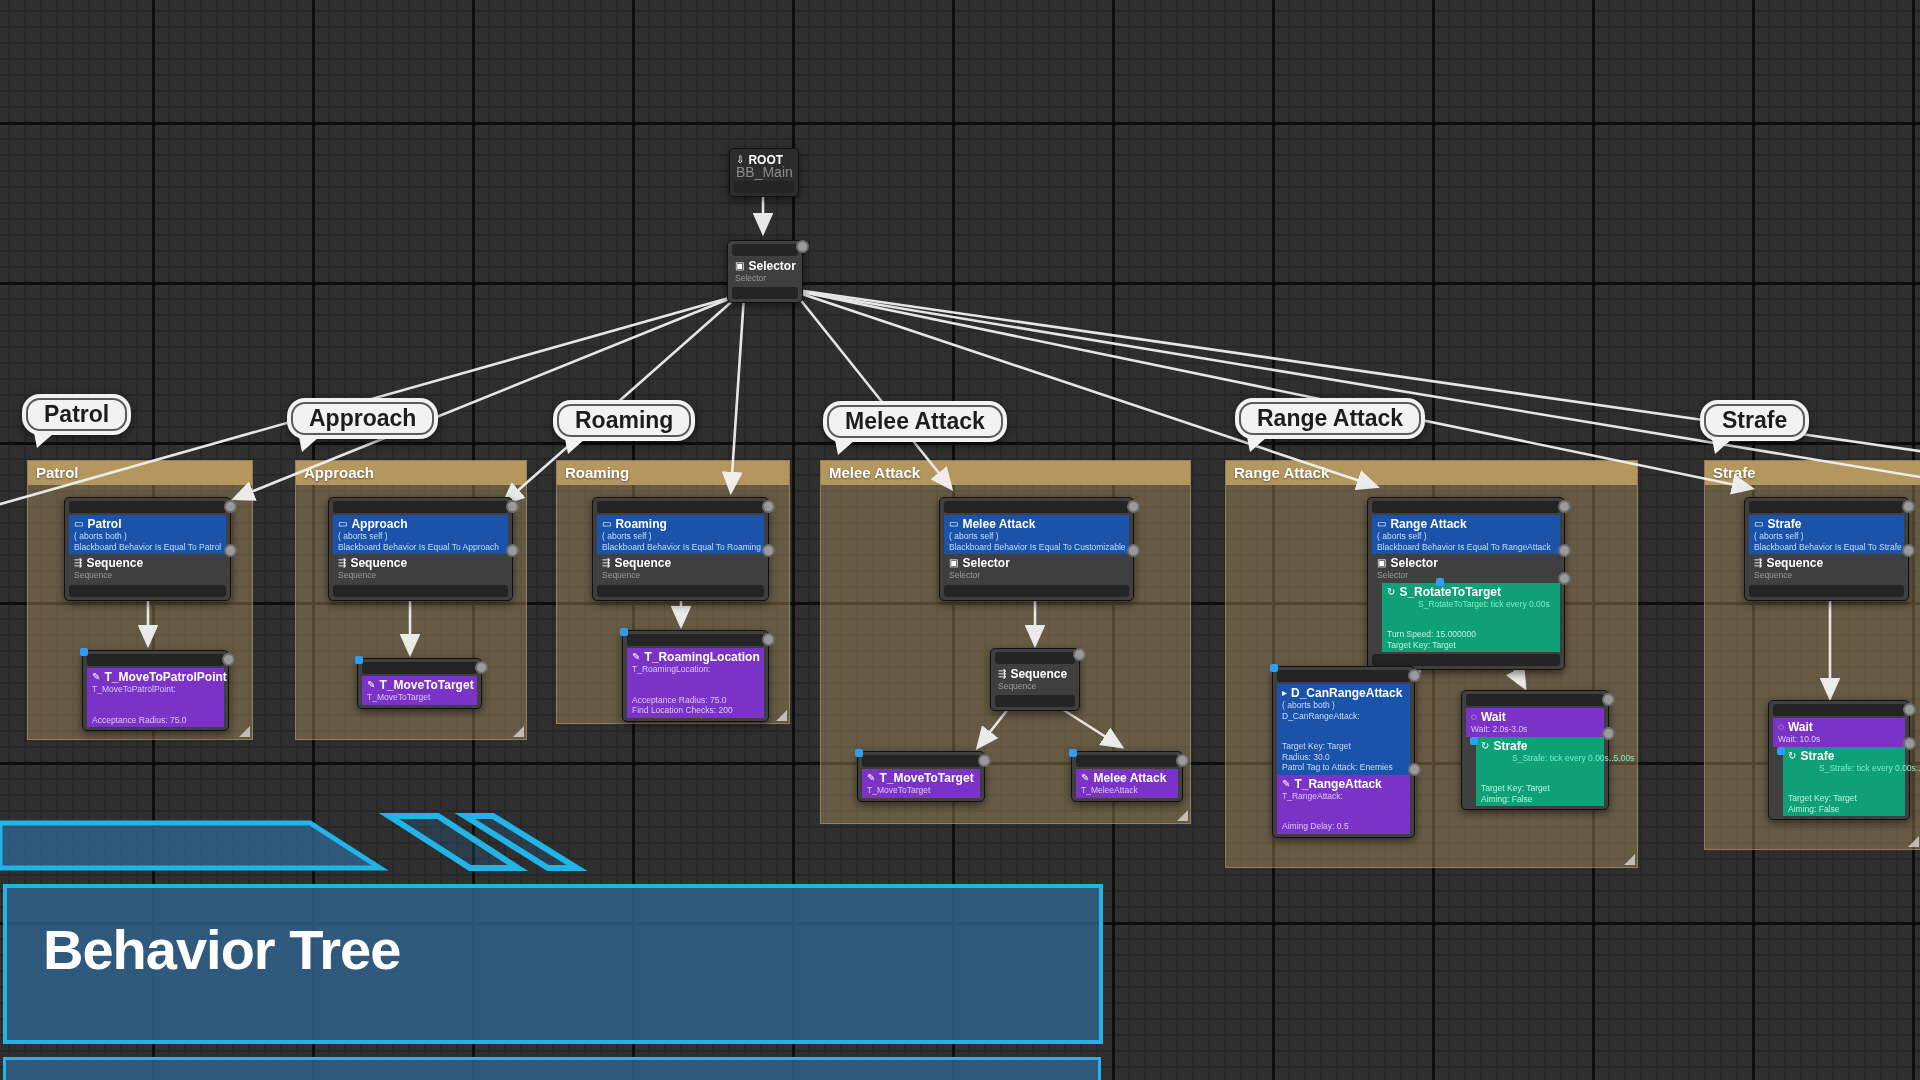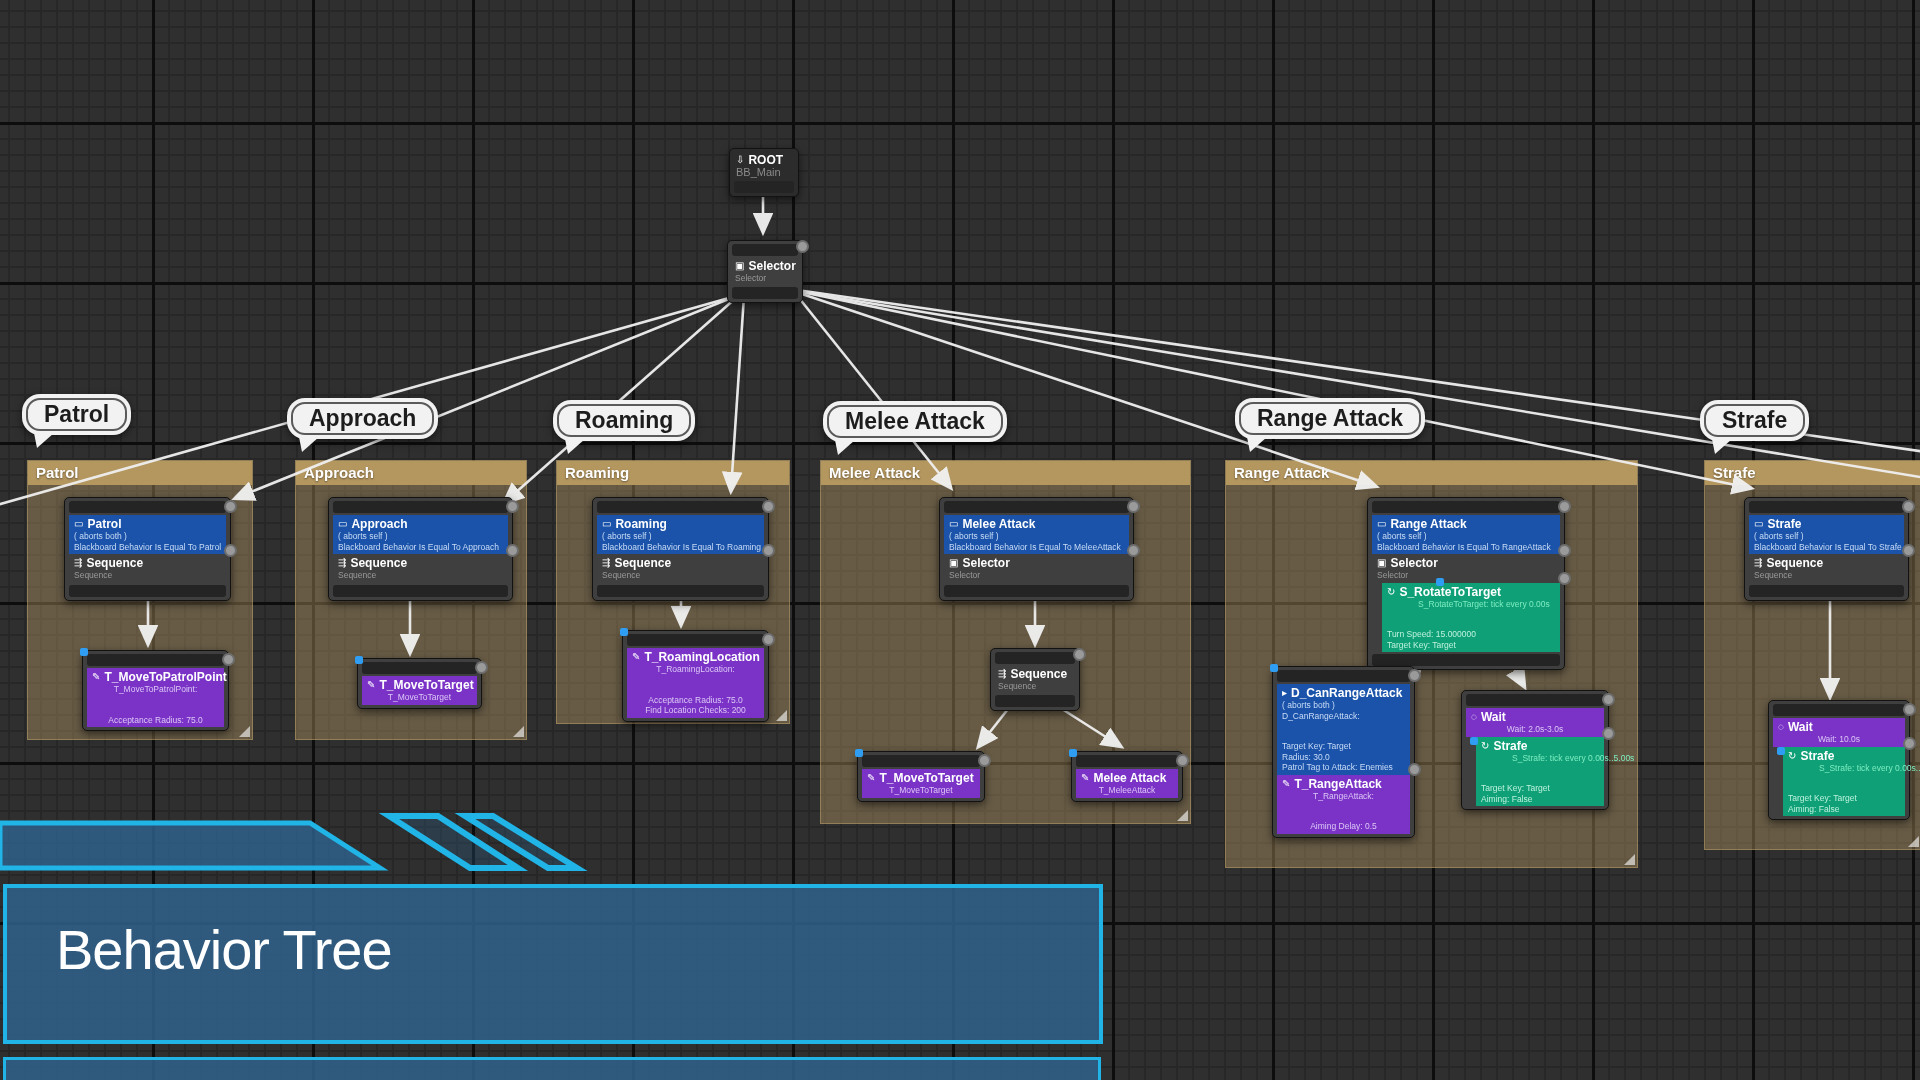--- a/index.html
+++ b/index.html
@@ -36,36 +36,36 @@
   .strip.t{margin-bottom:2px;}
   .sec{padding:2px 5px;}
   .sec .tt{font-weight:bold;font-size:12px;display:flex;gap:4px;align-items:center;white-space:nowrap;line-height:14px;}
   .sec .ss{font-size:8.5px;line-height:10.5px;white-space:nowrap;}
   .sec .gap{margin-top:20px;}
   .sec-blue{background:#1a53a9;}
   .sec-blue .ss{color:#c9dcf7;}
   .sec-gray{background:#3f3f3f;}
   .sec-gray .ss{color:#9a9a9a;}
   .sec-purple{background:#7a33c6;}
-  .sec-purple .ss{color:#ddc8f7;text-align:center;}
+  .sec-purple .ss{color:#ddc8f7;}
   .sec-green{background:#10a078;}
   .sec-green .ss{color:#bdf2dc;}
   .sec-green .tick{color:#7eeec0;margin-left:31px;}
   .ic{font-size:10px;line-height:10px;font-weight:normal;}
   .pin{position:absolute;width:13px;height:13px;border-radius:50%;background:#9a9a9a;
     border:2px solid #6e6e6e;box-sizing:border-box;z-index:7;}
   .bdot{position:absolute;width:8px;height:8px;background:#2f9df2;border-radius:2px;z-index:7;}
   .rootnode{background:#2c2c2c;text-align:left;}
   .rootnode .tt{font-size:12px;}
-  .rootnode .ss{color:#8b8b8b;font-size:11px;}
+  .rootnode .ss{color:#8b8b8b;font-size:14px;}
   
   .bannersvg{position:absolute;left:0;top:0;z-index:9;pointer-events:none;}
   .bbox{position:absolute;left:3px;top:884px;width:1092px;height:152px;z-index:10;
     border:4px solid #21b4e6;background:rgba(47,96,138,.87);box-sizing:content-box;}
-  .bbox h1{margin:34px 0 0 49px;font-size:56px;line-height:56px;color:#fff;letter-spacing:-1px;font-weight:normal;}
+  .bbox h1{margin:34px 0 0 36px;font-size:56px;line-height:56px;color:#fff;letter-spacing:-1px;font-weight:bold;}
   .bbox p{margin:8px 0 0 82px;font-size:27px;color:#fff;font-weight:normal;}
   .bbar{position:absolute;left:3px;top:1057px;width:1092px;height:30px;z-index:10;
     border:3px solid #21b4e6;background:rgba(47,96,138,.87);}
 </style>
 </head>
 <body>
 
 <div class="canvas">
 
   <div class="comment" style="left:27px;top:460px;width:226px;height:280px;">
@@ -268,21 +268,21 @@
   </div>
 
   <div class="node" style="left:939px;top:497px;width:195px;">
     <div class="strip t"></div>
     <div class="sec sec-blue">
       <div class="tt">
           <span class="ic">▭</span>
           <span>Melee Attack</span>
         </div>
       <div class="ss">( aborts self )</div>
-      <div class="ss">Blackboard Behavior Is Equal To MeleeAttack</div>
+      <div class="ss">Blackboard Behavior Is Equal To Customizable</div>
     </div>
     <div class="sec sec-gray">
       <div class="tt">
           <span class="ic">▣</span>
           <span>Selector</span>
         </div>
       <div class="ss">Selector</div>
     </div>
     <div class="strip b"></div>
     <span class="pin" style="right:-7px;top:2px;"></span>

